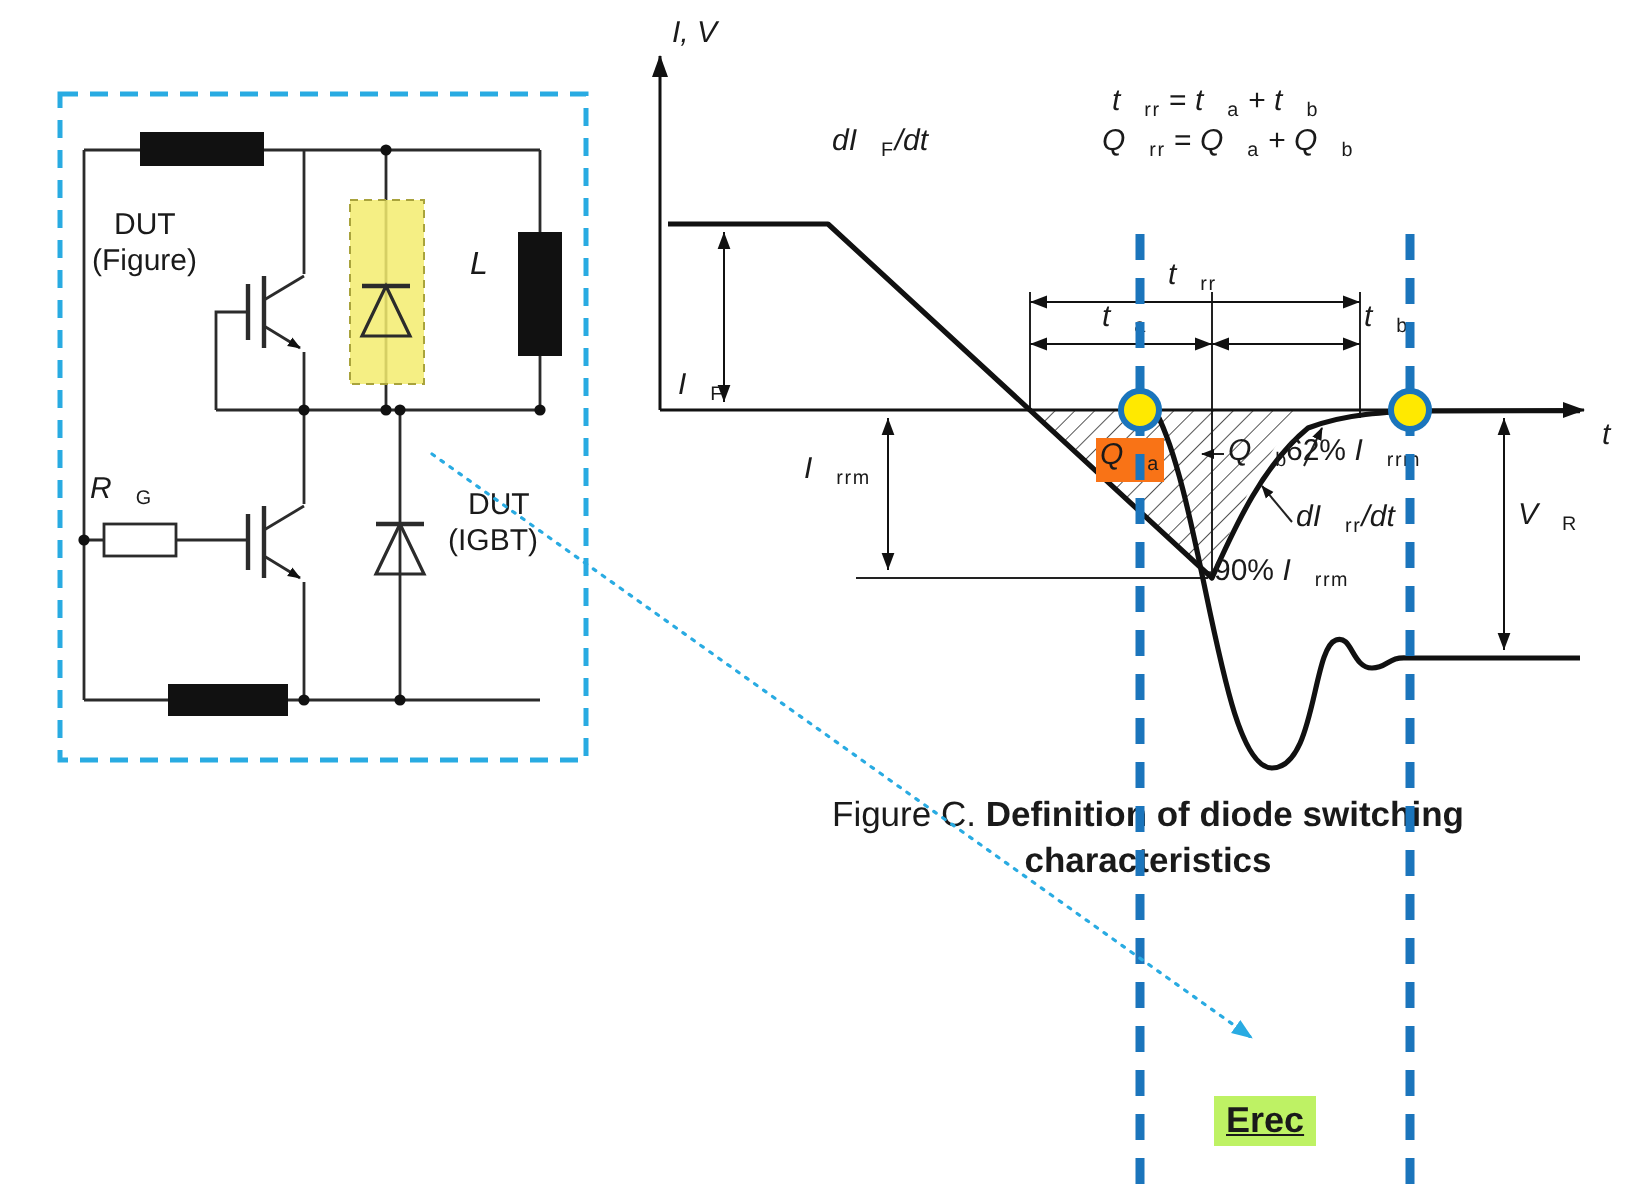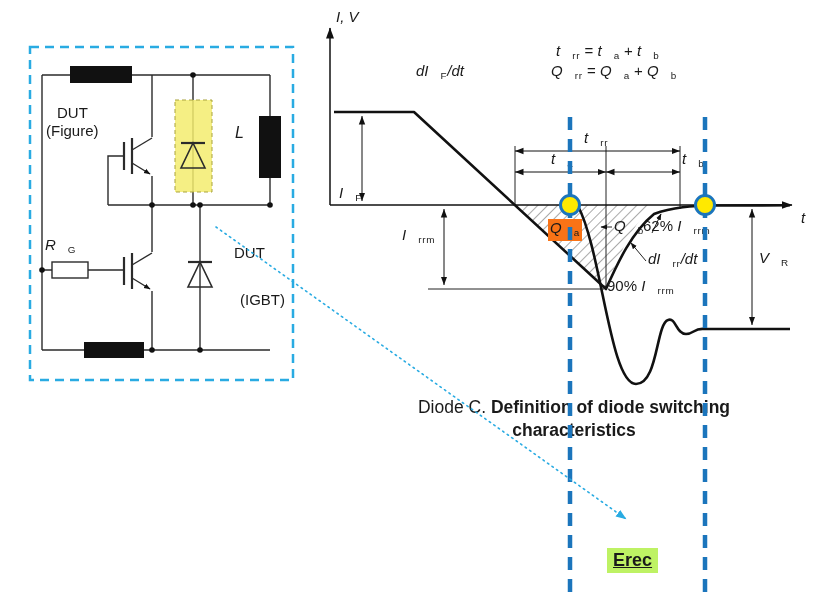--- a/index.html
+++ b/index.html
@@ -141,26 +141,26 @@
   <div class="lbl" style="left:614px;top:217px;"><span class="it">Q</span><span class="sub">b</span></div>
   <div class="lbl" style="left:402px;top:226px;"><span class="it">I</span><span class="sub">rrm</span></div>
   <div class="lbl" style="left:643px;top:217px;"><span>62% </span><span class="it">I</span><span class="sub">rrm</span></div>
   <div class="lbl" style="left:607px;top:277px;text-align:right;"><span>90% </span><span class="it">I</span><span class="sub">rrm</span></div>
   <div class="lbl" style="left:648px;top:250px;"><span class="it">dI</span><span class="sub">rr</span><span class="it">/dt</span></div>
   <div class="lbl" style="left:759px;top:249px;"><span class="it">V</span><span class="sub">R</span></div>
 
   <div class="lbl" style="left:57px;top:104px;">DUT</div>
   <div class="lbl" style="left:46px;top:122px;">(Figure)</div>
   <div class="lbl" style="left:234px;top:244px;">DUT</div>
-  <div class="lbl" style="left:240px;top:262px;margin-top:29px;">(IGBT)</div>
+  <div class="lbl" style="left:224px;top:262px;">(IGBT)</div>
   <div class="lbl" style="left:235px;top:124px;font-size:16px;"><span class="it">L</span></div>
   <div class="lbl" style="left:45px;top:236px;"><span class="it">R</span><span class="sub">G</span></div>
 
   <div class="caption">
-    <span>Diode C. </span><span class="bold">Definition of diode switching</span><br>
+    <span>Figure C. </span><span class="bold">Definition of diode switching</span><br>
     <span class="bold">characteristics</span>
   </div>
 
   <svg class="layer z7" width="820" height="598" viewBox="0 0 820 598">
     <defs>
       <marker id="ahc" markerWidth="11" markerHeight="9" refX="10" refY="4.5" orient="auto" markerUnits="userSpaceOnUse">
         <path d="M0,0.5 L10.5,4.5 L0,8.5 Z" fill="#29abe2"></path>
       </marker>
     </defs>
     <line x1="570" y1="117" x2="570" y2="596" stroke="#1b75bc" stroke-width="4.5" stroke-dasharray="13 9"></line>

